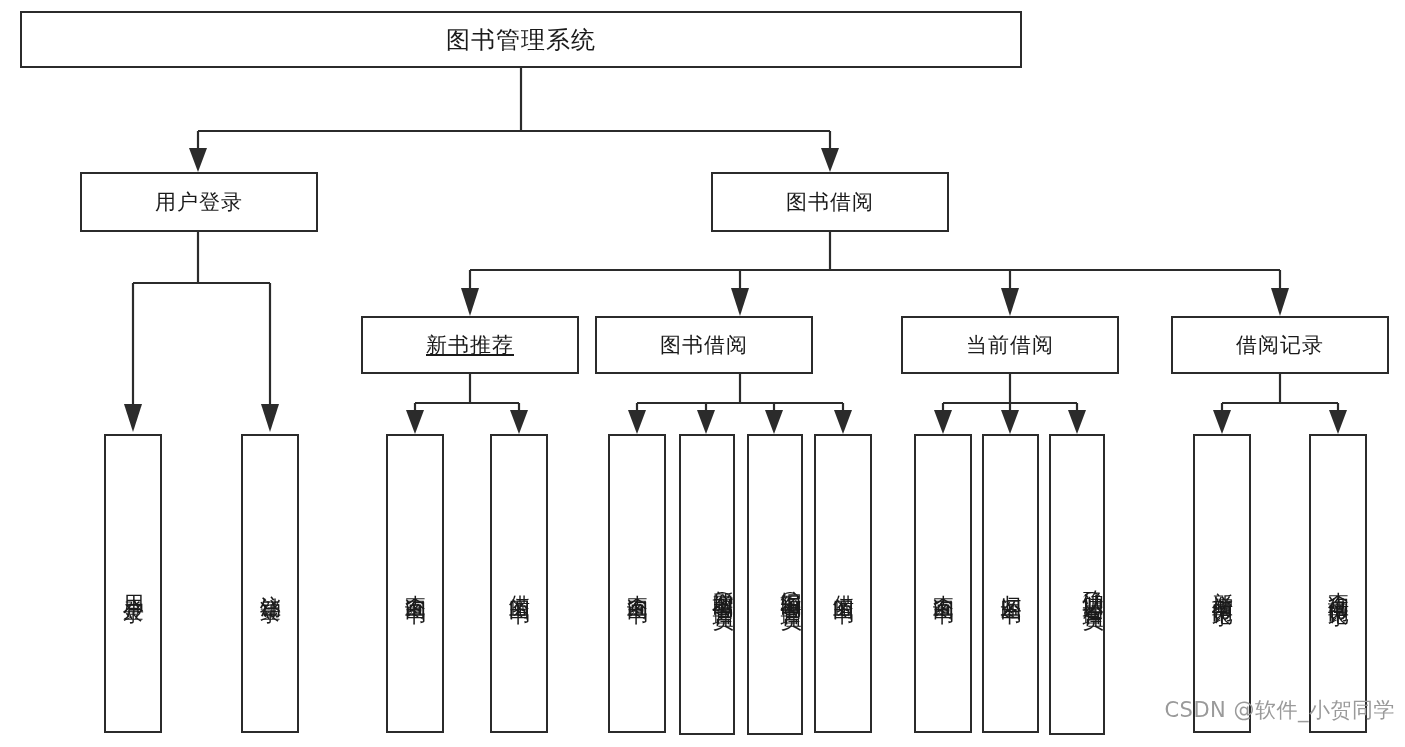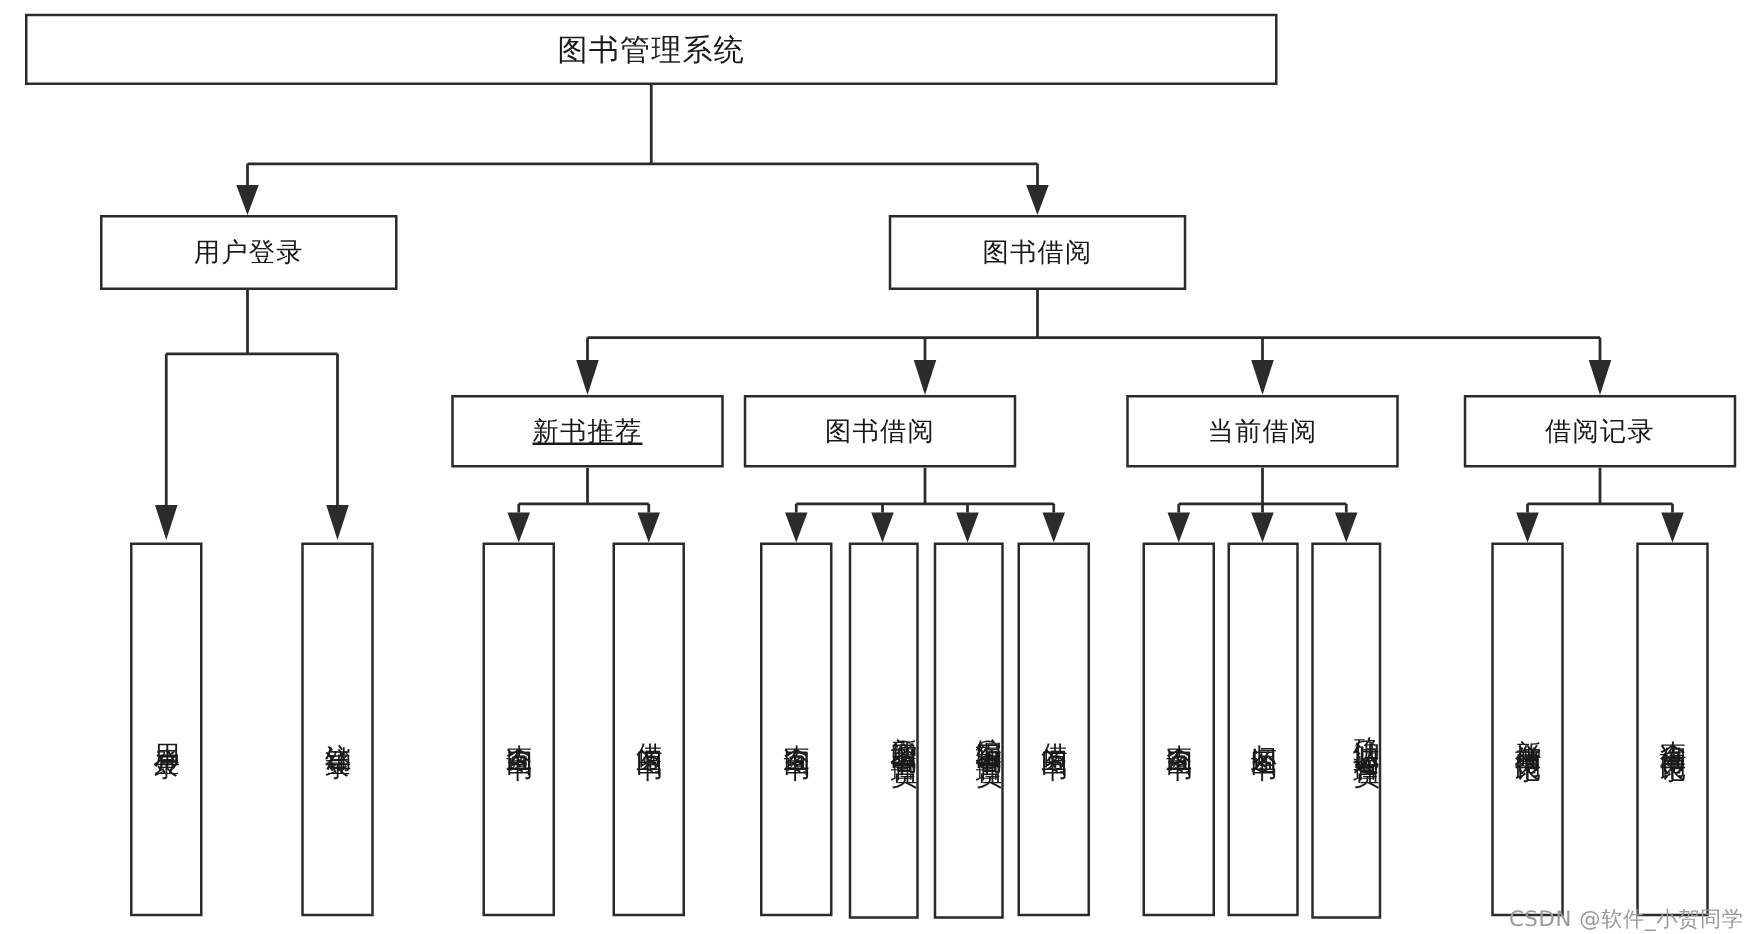--- a/index.html
+++ b/index.html
@@ -60,22 +60,22 @@
     stroke: #2b2b2b;
     stroke-width: 2.2;
     fill: none;
   }
   svg.links polygon {
     fill: #2b2b2b;
   }
   #watermark {
     position: absolute;
     right: 10px;
-    bottom: 0;
-    font-size: 17px;
+    bottom: 23px;
+    font-size: 21px;
     color: #9a9a9a;
     white-space: nowrap;
     letter-spacing: 0.5px;
   }
 </style>
 </head>
 <body>
 
 <div id="canvas">
 

